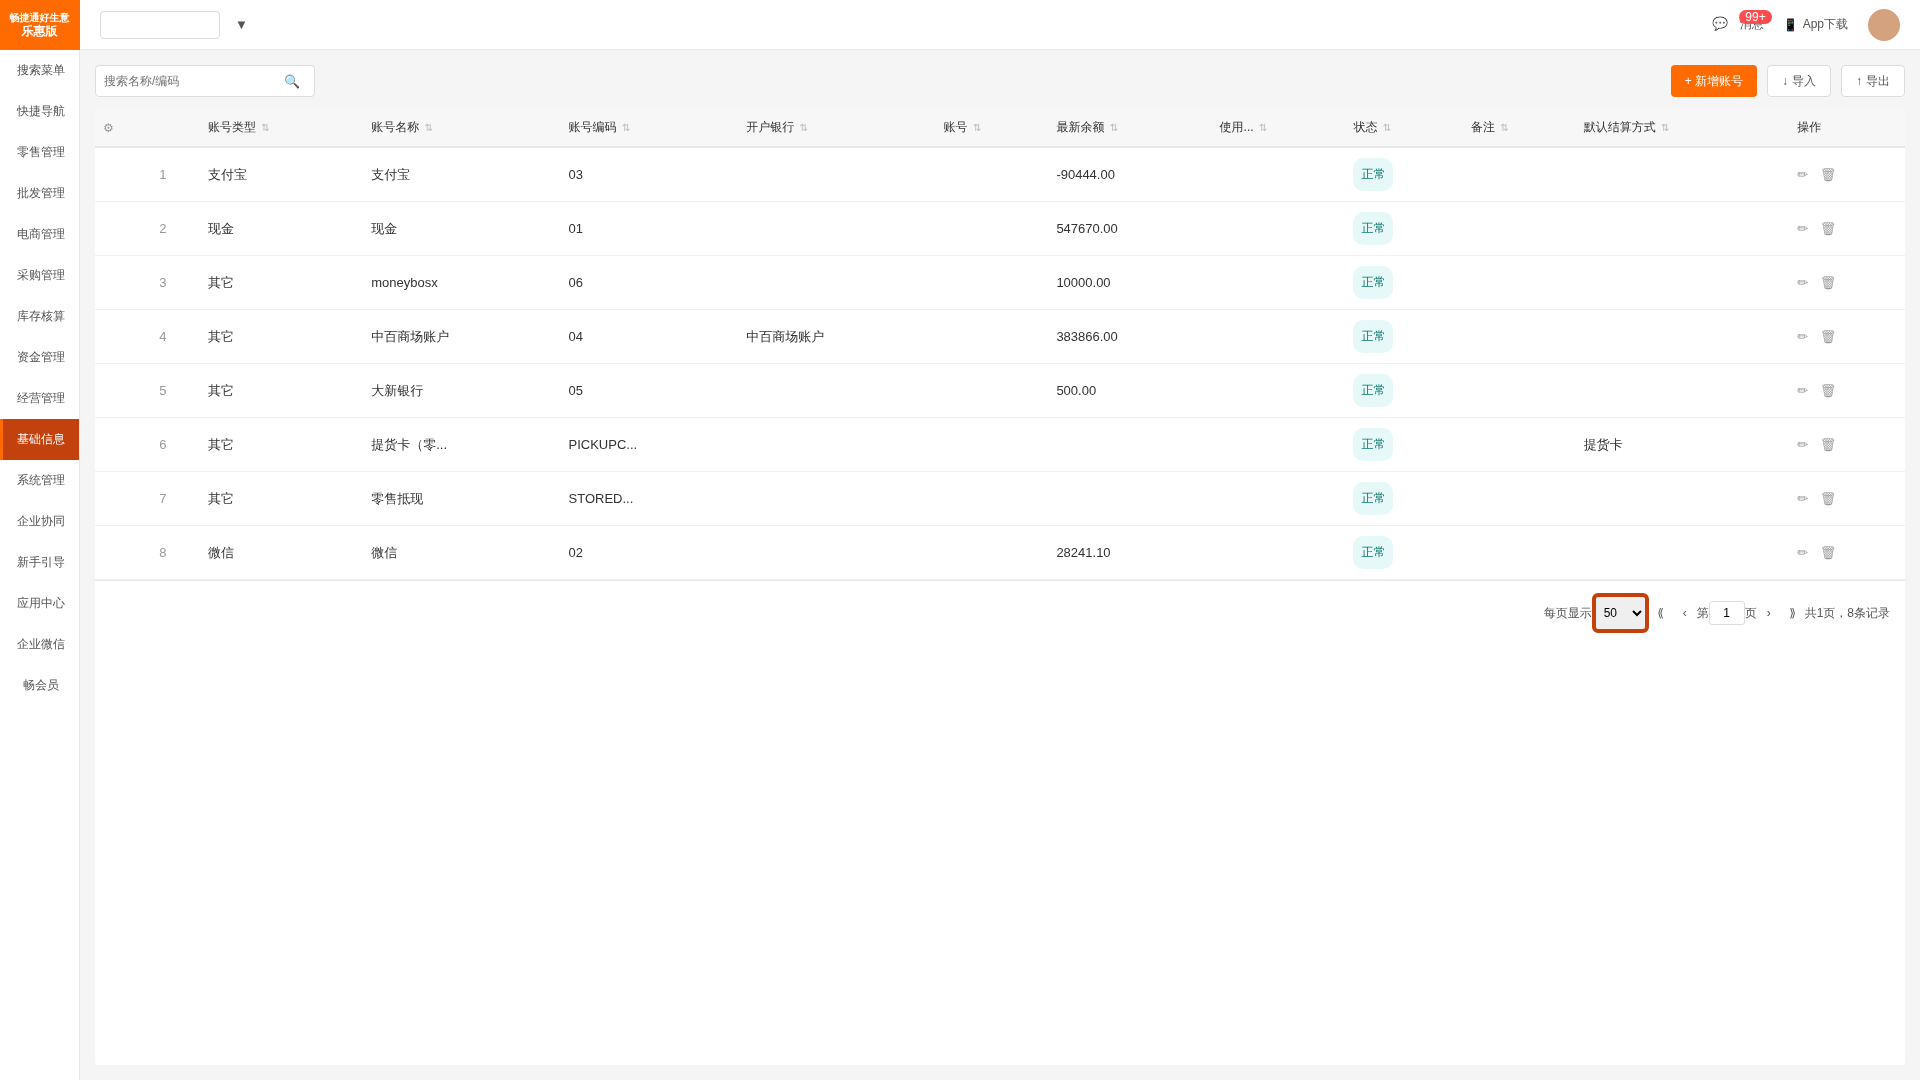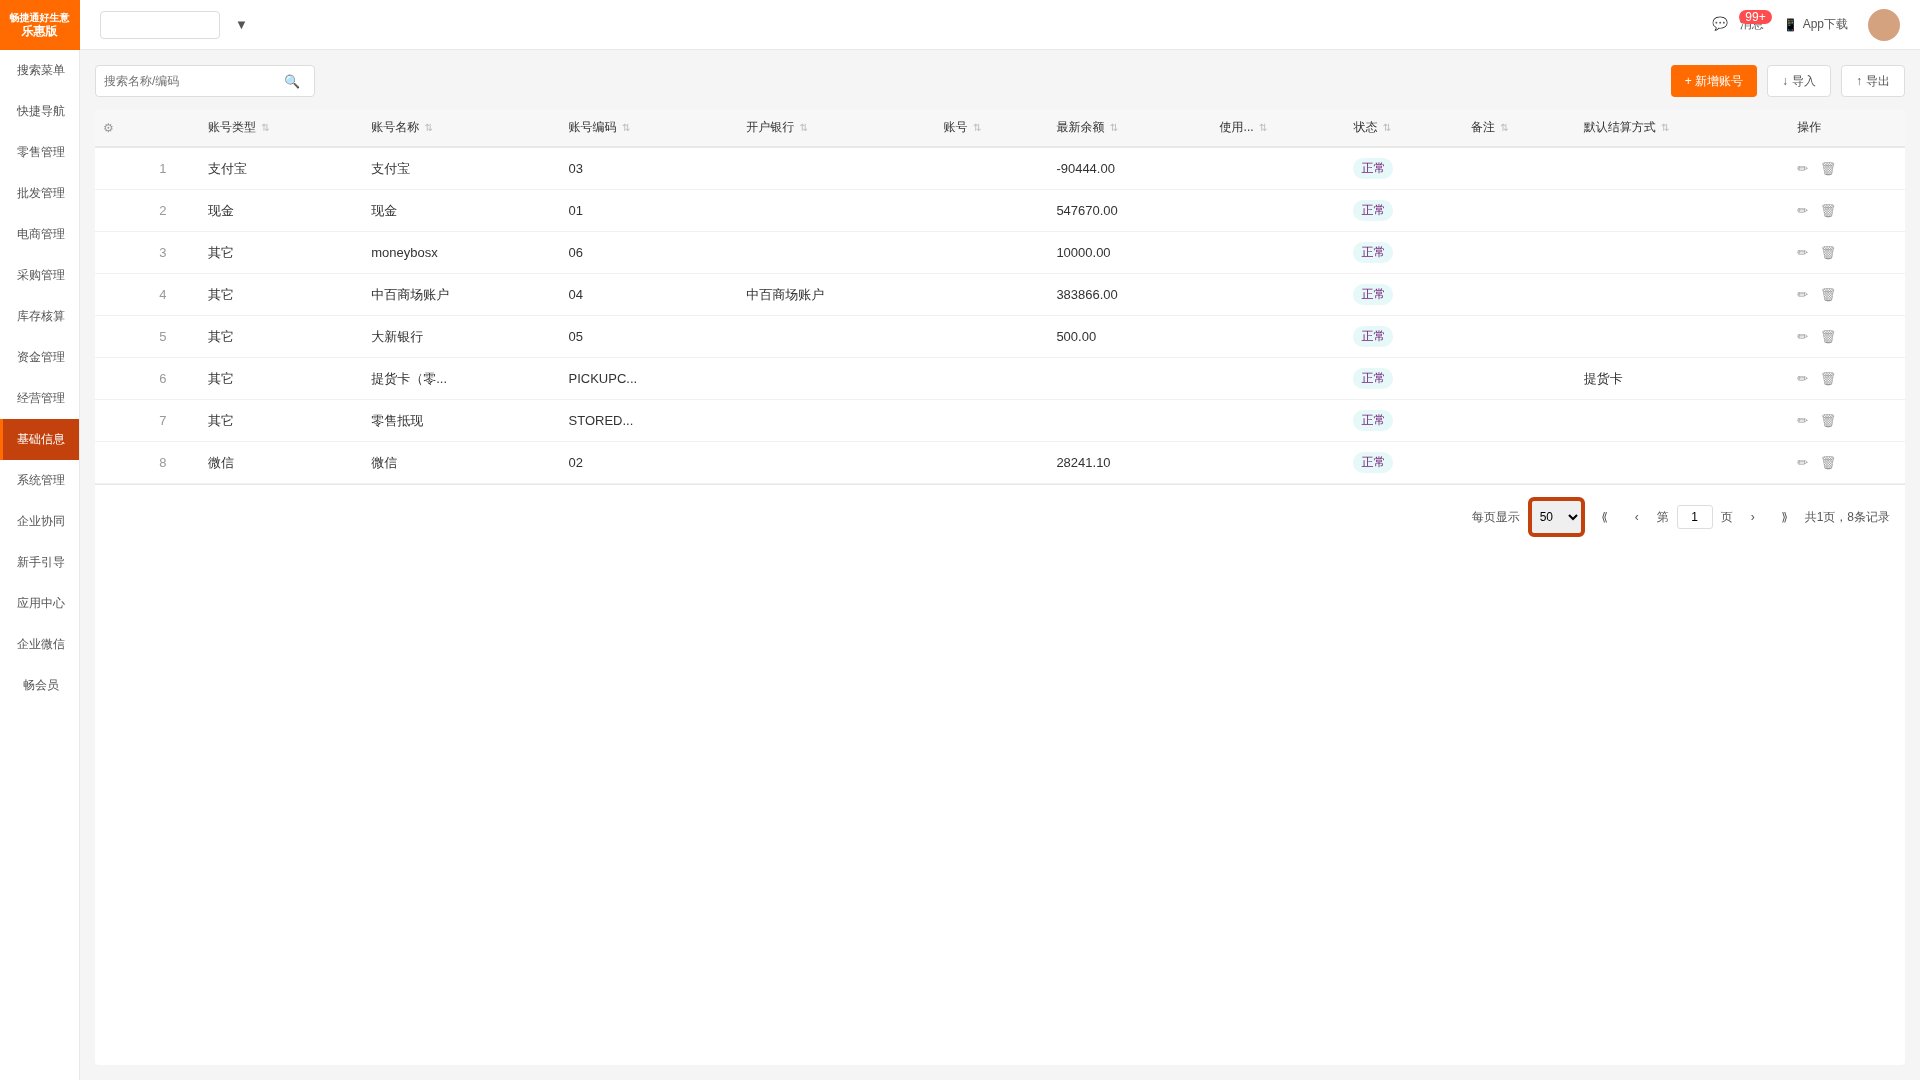--- a/index.html
+++ b/index.html
@@ -203,39 +203,38 @@
     tbody tr { border-bottom: 1px solid #f0f0f0; }
     tbody td {
       padding: 10px 8px;
       font-size: 13px;
       color: #333;
       white-space: nowrap;
     }
     .gear-icon { color: #999; cursor: pointer; }
     .status-badge {
       display: inline-block;
-      padding: 2px 8px;
+      padding: 8px 8px;
       border-radius: 10px;
       font-size: 12px;
       background: #e6f9f8;
-      color: #701a75;
+      color: #0f766e;
     }
     .action-edit { color: #999; cursor: pointer; margin-right: 8px; }
     .action-delete { color: #999; cursor: pointer; }
     .row-num { color: #999; }
 
     
     .pagination {
       display: flex;
       align-items: center;
       justify-content: flex-end;
       padding: 12px 15px;
       background: #fff;
       border-top: 1px solid #e8e8e8;
-      gap: 8px;
       font-size: 12px;
       color: #555;
     }
     .pagination select {
       border: 4px solid #c2410c;
       border-radius: 6px;
       padding: 8px 4px;
       font-size: 12px;
     }
     .pg-btn {

